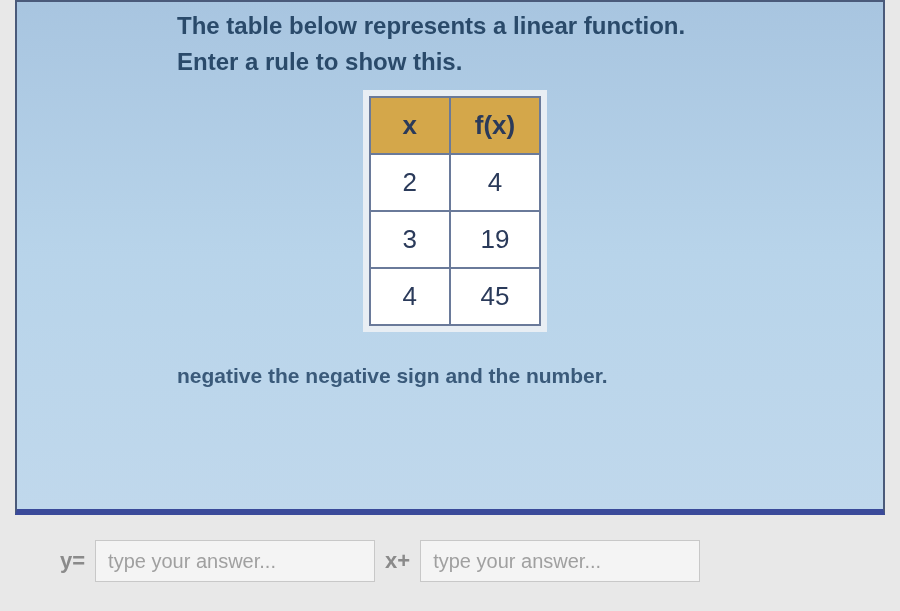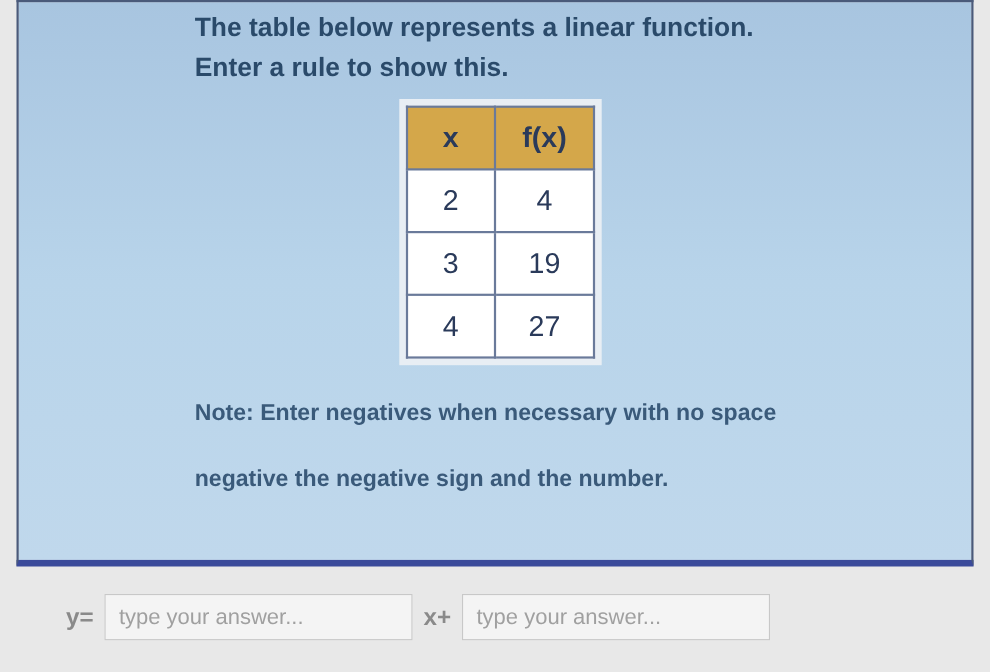--- a/index.html
+++ b/index.html
@@ -108,27 +108,26 @@
         <tr>
           <td>2</td>
           <td>4</td>
         </tr>
         <tr>
           <td>3</td>
           <td>19</td>
         </tr>
         <tr>
           <td>4</td>
-          <td>27</td>
+          <td>45</td>
         </tr>
       </tbody>
     </table>
   </div>
 
-  <p class="note">Note:  Enter negatives when necessary with no space</p>
   <p class="note">negative the negative sign and the number.</p>
 </div>
 
 <div class="answer-row">
   <span class="answer-label">y=</span>
   <input class="answer-input" type="text" placeholder="type your answer..." style="">
   <span class="answer-label">x+</span>
   <input class="answer-input" type="text" placeholder="type your answer..." style="">
 </div>
 

